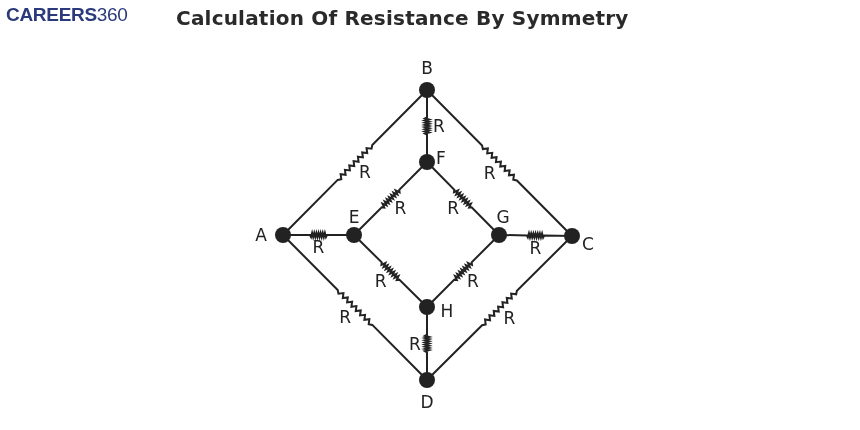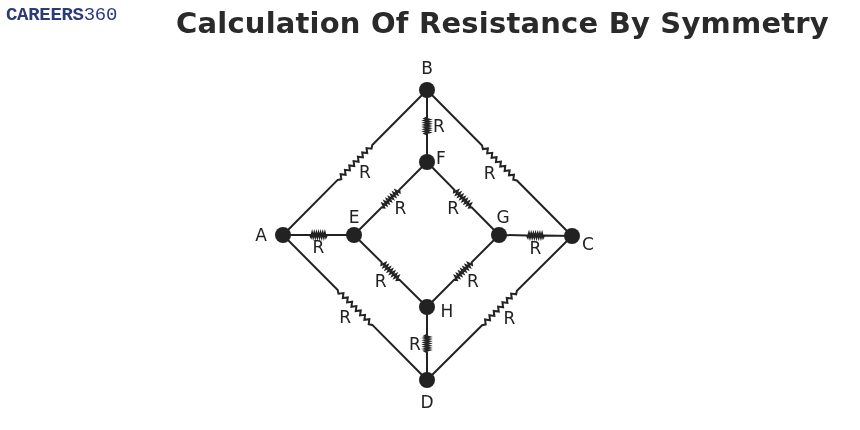--- a/index.html
+++ b/index.html
@@ -1,20 +1,20 @@
 <!DOCTYPE html>
 <html><head>
 <meta charset="utf-8">
 <style>
   html, body { margin:0; padding:0; background:#ffffff; }
   body { width:860px; height:430px; position:relative; overflow:hidden; font-family:"DejaVu Sans", sans-serif; }
-  .logo { position:absolute; left:6px; top:4px; font-family:Liberation Mono, monospace; font-size:19px; color:#2b3a7a; letter-spacing:-0.3px; white-space:nowrap; }
+  .logo { position:absolute; left:6px; top:4px; font-family:Liberation Sans, sans-serif; font-size:19px; color:#2b3a7a; letter-spacing:-0.3px; white-space:nowrap; }
   .logo .bold { font-weight:900; }
   .logo .light { font-weight:400; }
-  .title { position:absolute; left:176px; top:6px; font-family:"DejaVu Sans", sans-serif; font-weight:bold; font-size:29px; color:#2a2a2a; letter-spacing:0.2px; white-space:nowrap; }
+  .title { position:absolute; left:176px; top:6px; font-family:"DejaVu Sans", sans-serif; font-weight:bold; font-size:20px; color:#2a2a2a; letter-spacing:0.2px; white-space:nowrap; }
   svg { position:absolute; left:0; top:0; }
   .lbl { font-family:"DejaVu Sans", sans-serif; font-size:17px; fill:#222; }
 </style>
 </head>
 <body>
 
 <div class="logo">
   <span class="bold">CAREERS</span><span class="light">360</span>
 </div>
 <div class="title">Calculation Of Resistance By Symmetry</div>

